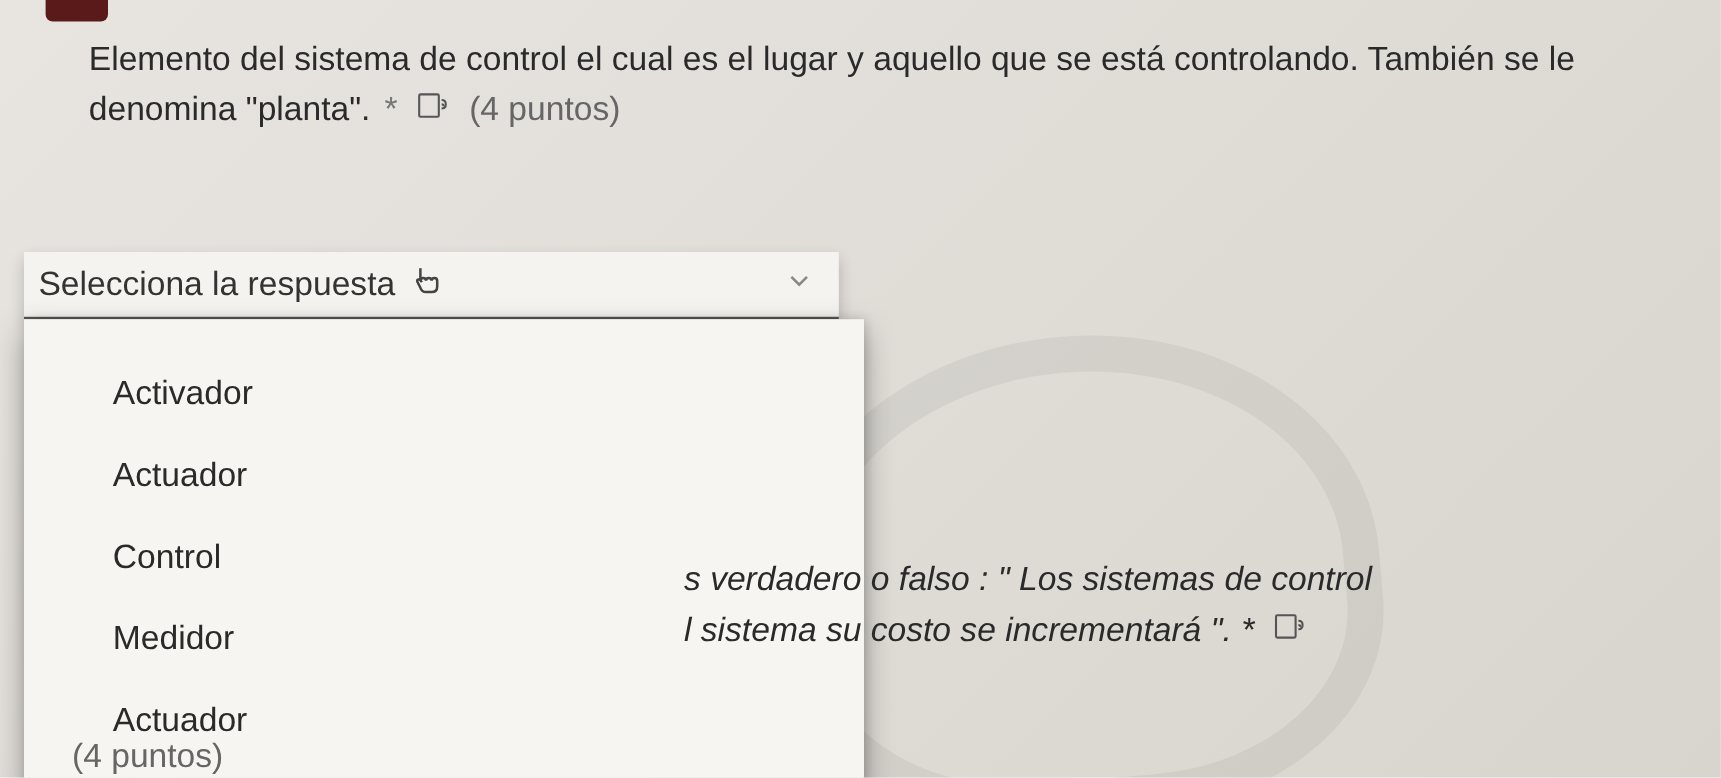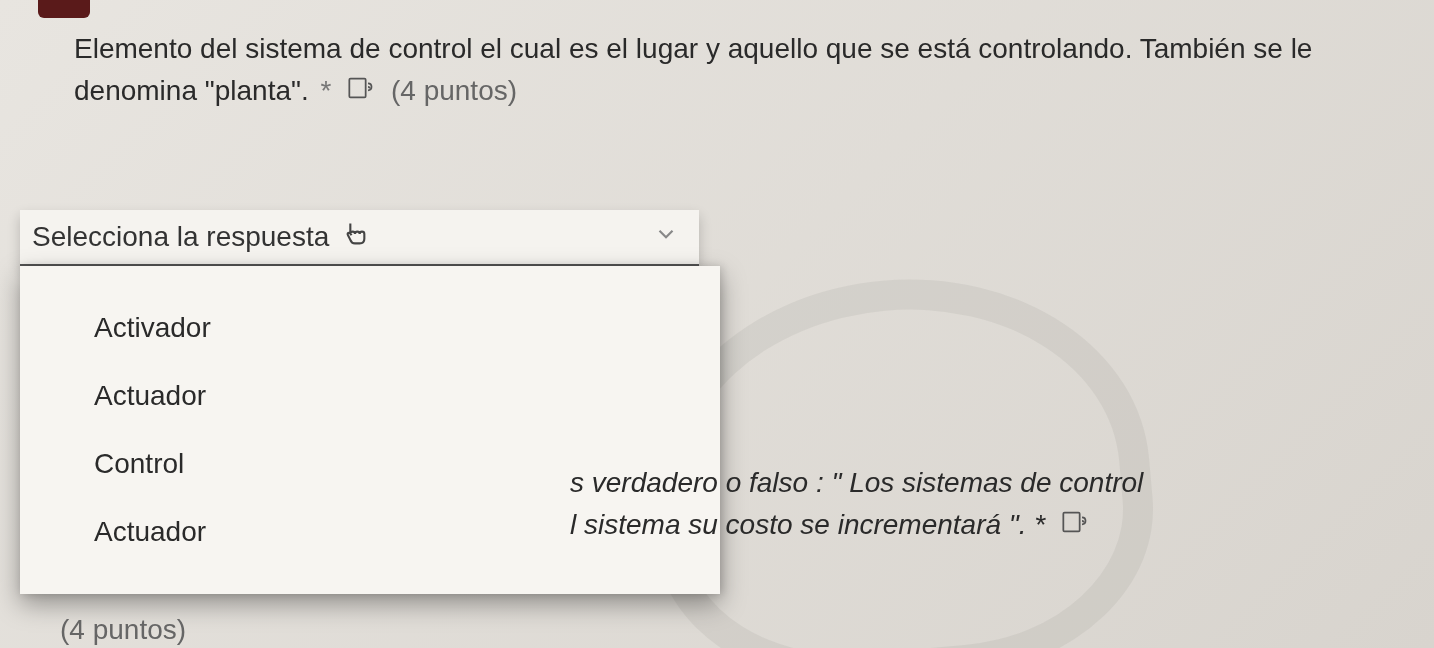--- a/index.html
+++ b/index.html
@@ -181,20 +181,21 @@
     <span class="chevron-icon">
       <svg viewBox="0 0 24 24">
           <polyline points="6 9 12 15 18 9"></polyline>
         </svg>
     </span>
   </div>
   <div class="dropdown-list">
     <div class="dropdown-option">Activador</div>
     <div class="dropdown-option">Actuador</div>
     <div class="dropdown-option">Control</div>
+    <div class="dropdown-option">Medidor</div>
     <div class="dropdown-option">Actuador</div>
   </div>
 </div>
 
 <div class="question2-block">
   <span class="line">s verdadero o falso : " Los sistemas de control</span>
   <span class="line">
     <span>l sistema su costo se incrementará ".</span>
     <span class="required">*</span>
     <span class="immersive-icon">

